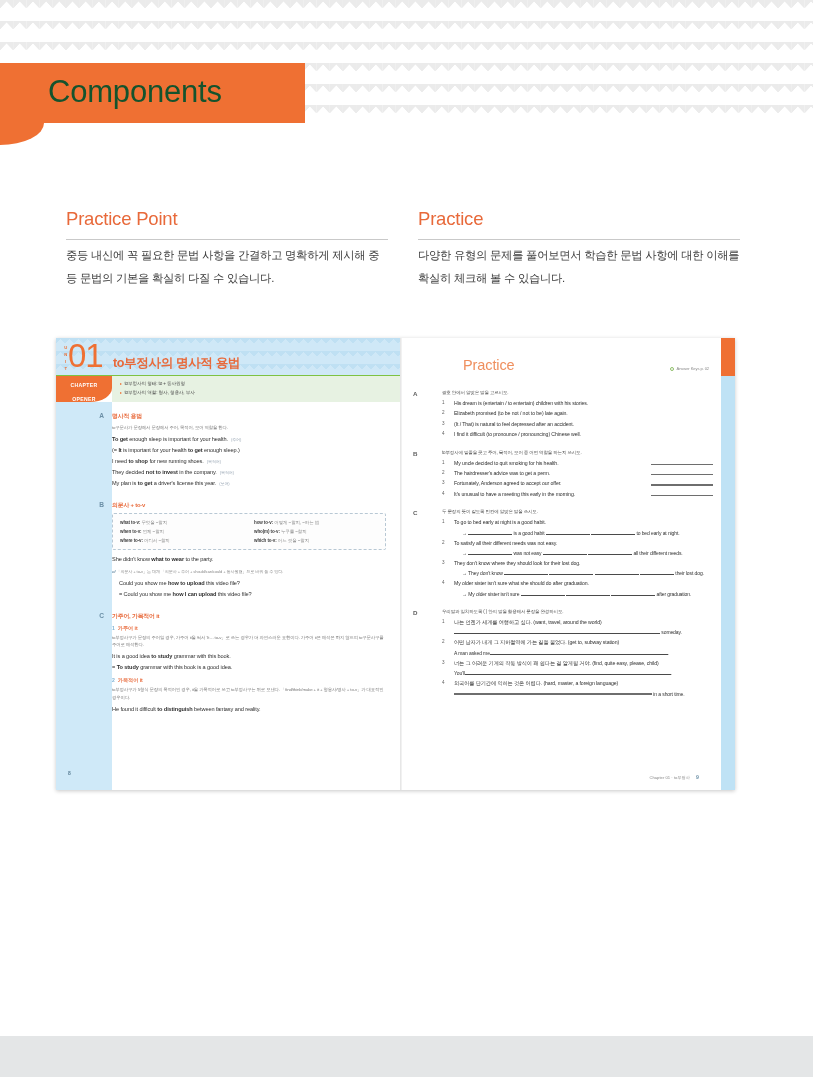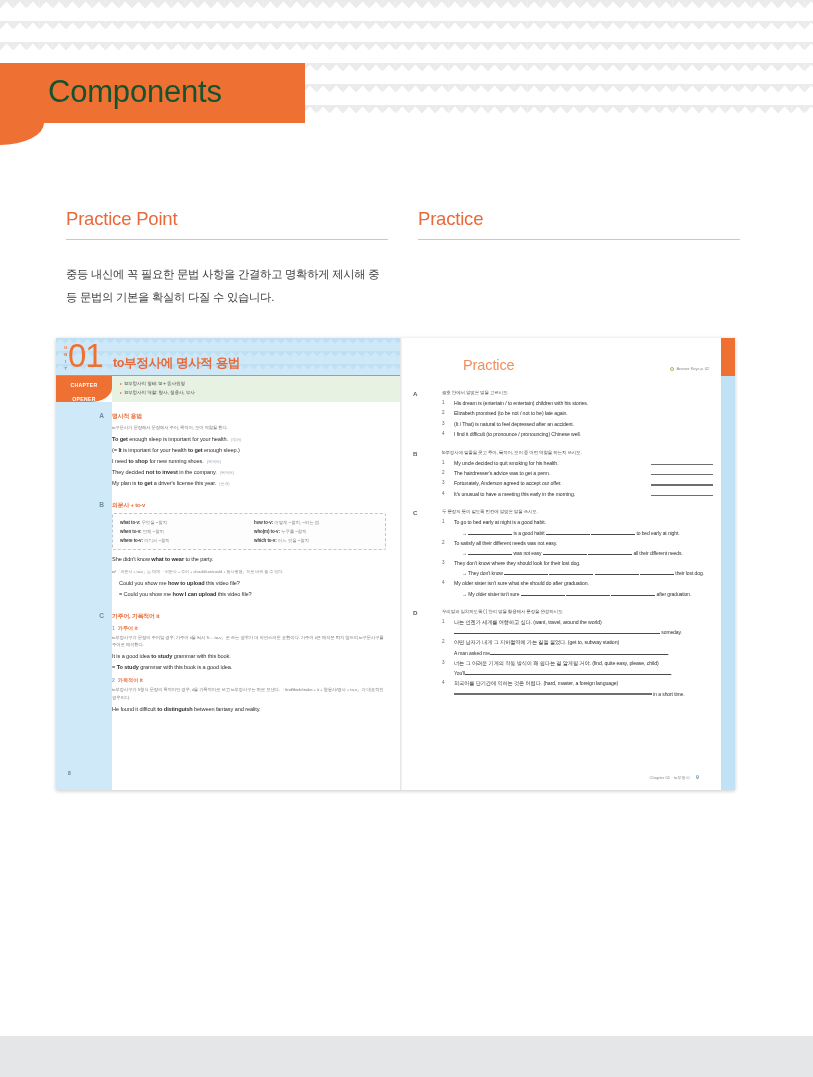--- a/index.html
+++ b/index.html
@@ -80,21 +80,21 @@
     font-weight: 400;
     letter-spacing: -0.2px;
     padding-bottom: 9px;
   }
   .feature-rule {
     height: 1px;
     background: #c9c9c9;
     width: 100%;
   }
   .feature-body {
-    margin-top: 23px;
+    margin-top: 4px;
     font-size: 11.3px;
     line-height: 2.05;
     color: #3a3a3a;
     letter-spacing: -0.25px;
   }
 
   
   #spread {
     position: absolute;
     left: 56px; top: 338px;
@@ -453,30 +453,31 @@
 
 <div class="feature" id="feature-grammar">
   <div class="feature-title">Practice Point</div>
   <div class="feature-rule"></div>
   <div class="feature-body">중등 내신에 꼭 필요한 문법 사항을 간결하고 명확하게 제시해 중등 문법의 기본을 확실히 다질 수 있습니다.</div>
 </div>
 
 <div class="feature" id="feature-practice">
   <div class="feature-title">Practice</div>
   <div class="feature-rule"></div>
+  <div class="feature-body">다양한 유형의 문제를 풀어보면서 학습한 문법 사항에 대한 이해를 확실히 체크해 볼 수 있습니다.</div>
 </div>
 
 <div id="spread">
 
   <div id="page-left">
 
     <div id="unit-header">
       <div id="unit-word">UNIT</div>
       <div id="unit-number">01</div>
-      <div id="unit-title">to부정사에 명사적 용법</div>
+      <div id="unit-title">to부정사의 명사적 용법</div>
     </div>
 
     <div id="chapter-tab">
       <span>CHAPTER</span>
       <span>OPENER</span>
     </div>
 
     <div id="objective-bar">
       <div class="obj-line">to부정사의 형태: to + 동사원형</div>
       <div class="obj-line">to부정사의 역할: 명사, 형용사, 부사</div>

